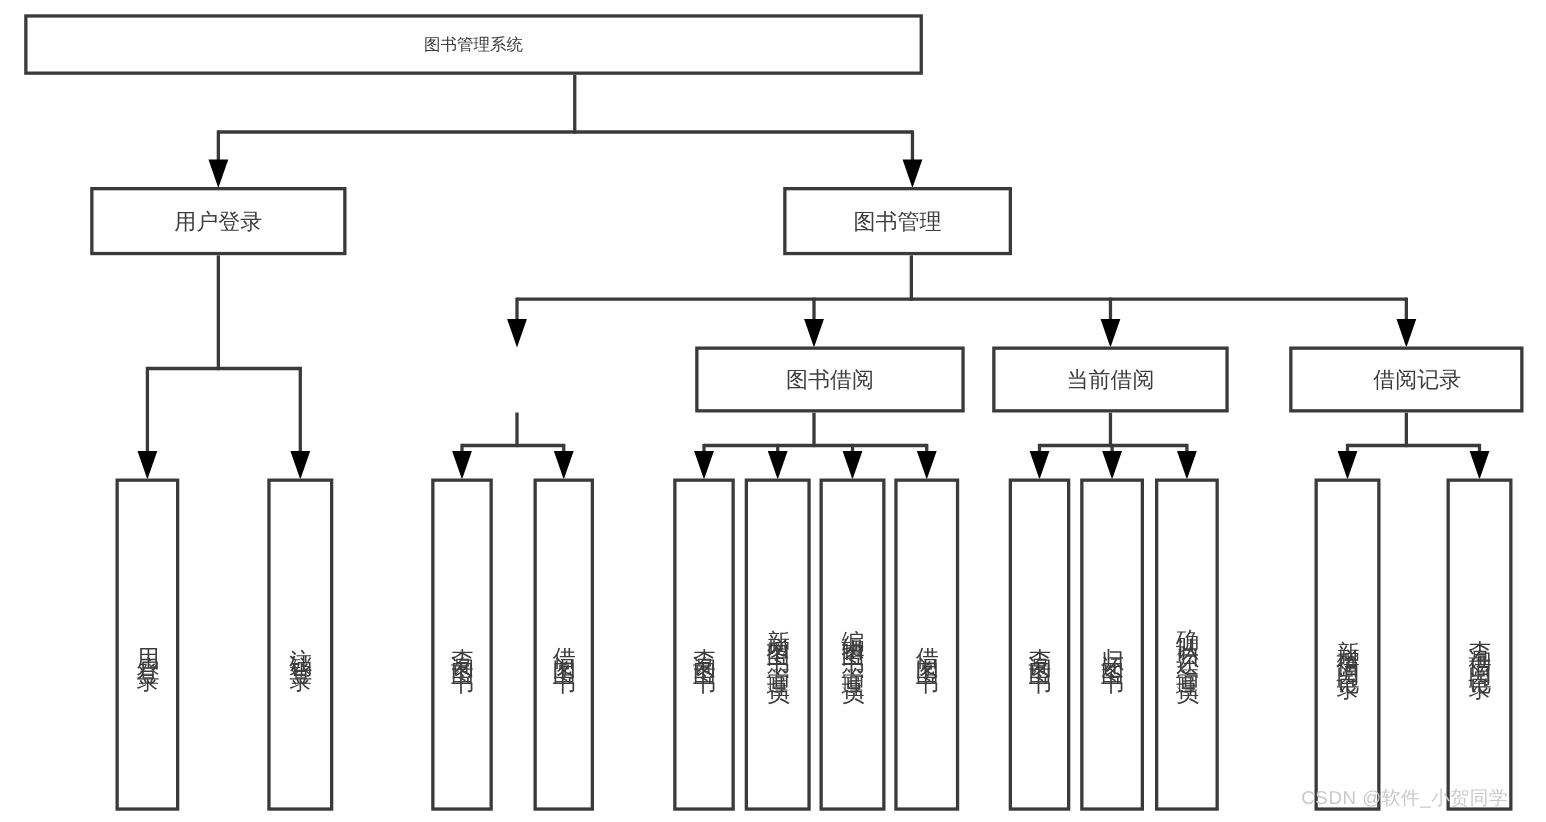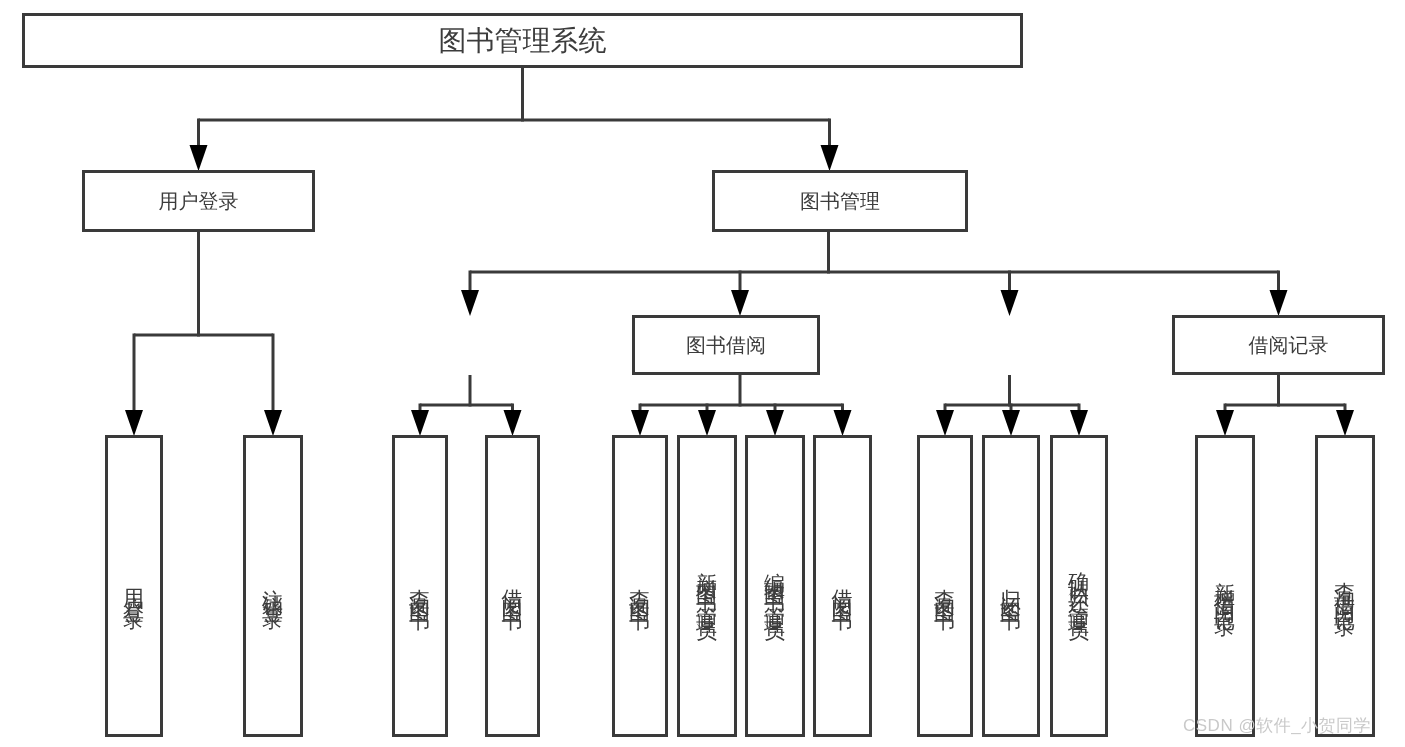--- a/index.html
+++ b/index.html
@@ -25,26 +25,26 @@
     border:3px solid var(--line);
     display:flex;align-items:center;justify-content:center;
     color:var(--text);
   }
   .h{font-size:20px;}
   .v{
     writing-mode:vertical-rl;text-orientation:mixed;
     font-size:21px;letter-spacing:7px;line-height:1;
   }
 
-  .n-root{left:22px;top:13px;width:1001px;height:55px;font-size:28px;}
+  .n-root{left:22px;top:13px;width:817px;height:55px;font-size:15px;}
   .n-login{left:82px;top:170px;width:233px;height:62px;}
-  .n-mgmt{left:712px;top:170px;width:256px;height:62px;}
+  .n-mgmt{left:712px;top:170px;width:208px;height:62px;}
 
   .n-newbook{left:363px;top:315px;width:214px;height:60px;}
-  .n-borrowing{left:632px;top:315px;width:188px;height:60px;}
+  .n-borrowing{left:632px;top:315px;width:245px;height:60px;}
   .n-current{left:902px;top:315px;width:215px;height:60px;}
   .n-records{left:1172px;top:315px;width:213px;height:60px;padding-left:20px;}
 
   .n-a1{left:105px;top:435px;width:58px;height:302px;}
   .n-a2{left:243px;top:435px;width:60px;height:302px;}
   .n-b1{left:392px;top:435px;width:56px;height:302px;}
   .n-b2{left:485px;top:435px;width:55px;height:302px;}
   .n-c1{left:612px;top:435px;width:56px;height:302px;}
   .n-c2{left:677px;top:435px;width:60px;height:302px;}
   .n-c3{left:745px;top:435px;width:60px;height:302px;}
@@ -160,20 +160,21 @@
         </g>
     </g>
   </svg>
 
   <div class="box h n-root">图书管理系统</div>
 
   <div class="box h n-login">用户登录</div>
   <div class="box h n-mgmt">图书管理</div>
 
   <div class="box h n-borrowing">图书借阅</div>
+  <div class="box h n-current">当前借阅</div>
   <div class="box h n-records">借阅记录</div>
 
   <div class="box v n-a1">用户登录</div>
   <div class="box v n-a2">注销登录</div>
 
   <div class="box v n-b1">查询图书</div>
   <div class="box v n-b2">借阅图书</div>
 
   <div class="box v n-c1">查询图书</div>
   <div class="box v n-c2">新增图书（管理员）</div>

